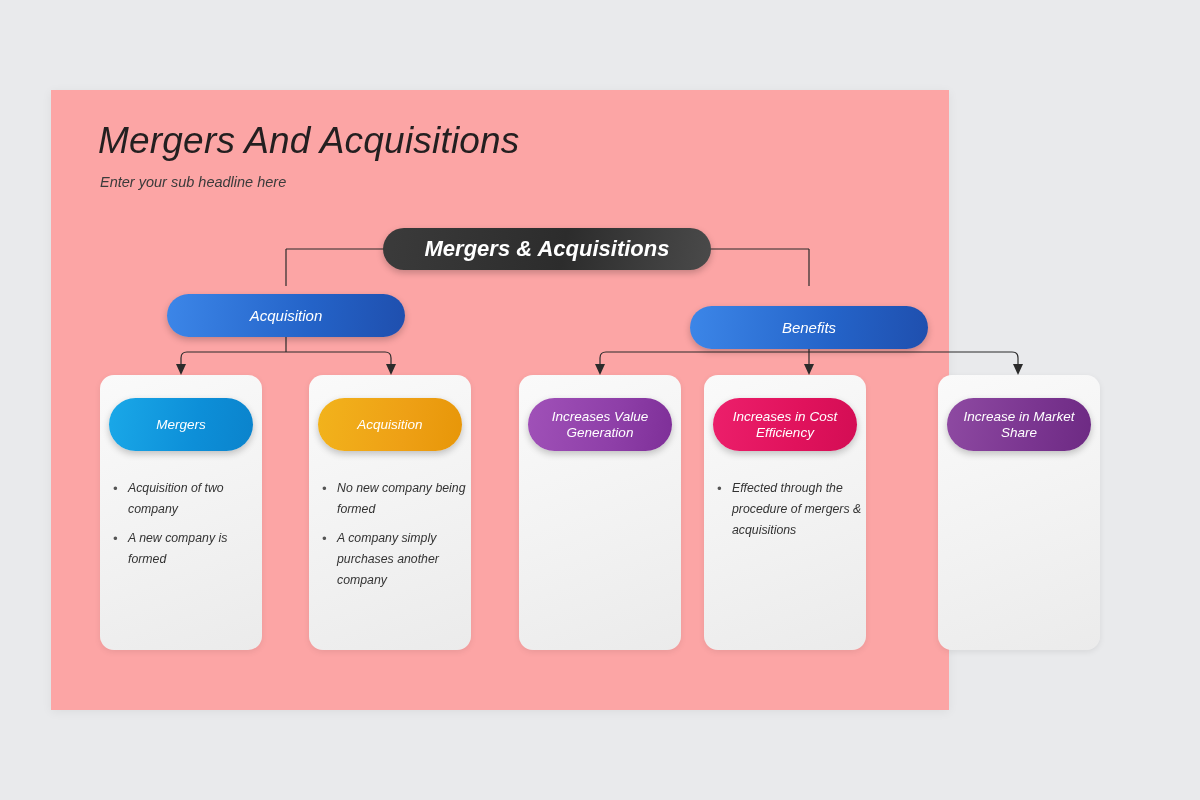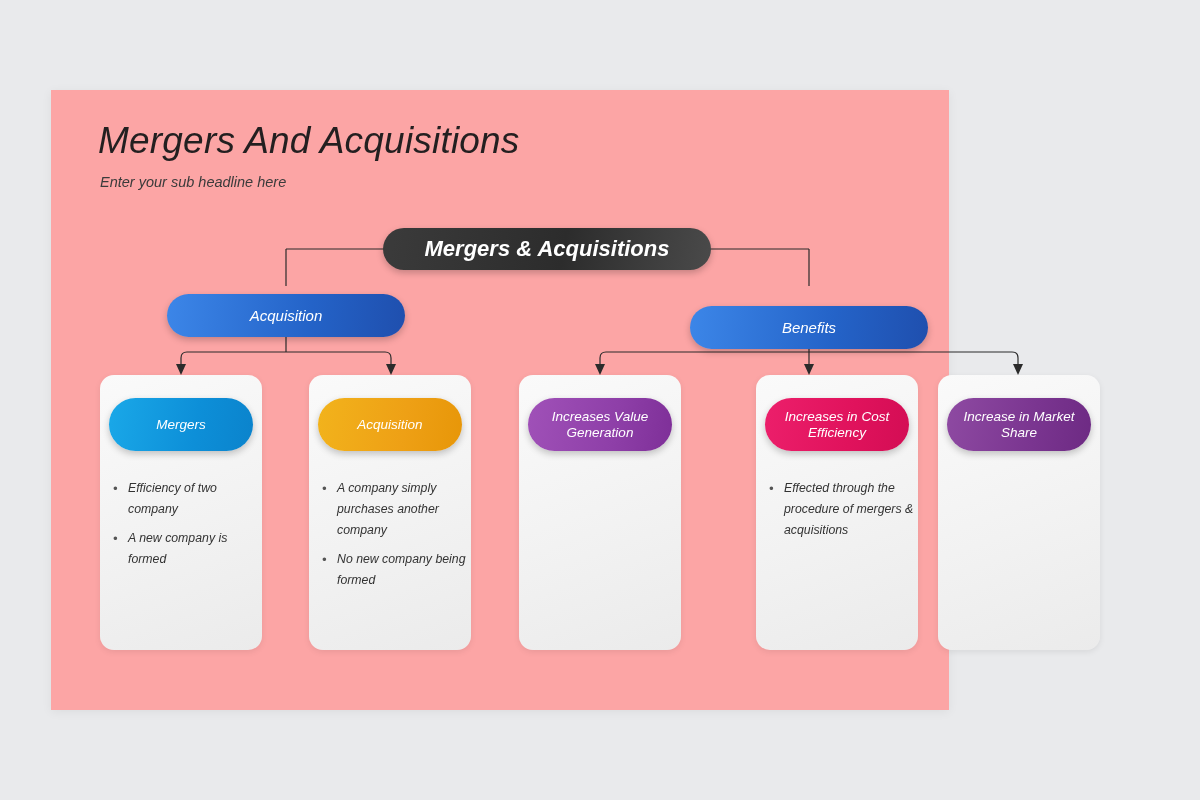--- a/index.html
+++ b/index.html
@@ -102,21 +102,21 @@
     top: 285px;
     width: 162px;
     height: 275px;
     border-radius: 14px;
     background: linear-gradient(160deg, #fafafa 0%, #f2f2f2 55%, #ebebeb 100%);
     box-shadow: 0 2px 6px rgba(0,0,0,0.08);
   }
   .card-0 { left: 49px;  }
   .card-1 { left: 258px; }
   .card-2 { left: 468px; }
-  .card-3 { left: 705px; }
+  .card-3 { left: 653px; }
   .card-4 { left: 887px; }
 
   .card-pill {
     position: absolute;
     left: 9px;
     top: 23px;
     width: 144px;
     height: 53px;
     border-radius: 26.5px;
     color: #ffffff;
@@ -196,30 +196,30 @@
     </svg>
 
     <div class="root-node">Mergers &amp; Acquisitions</div>
 
     <div class="branch-node branch-definitions">Acquisition</div>
     <div class="branch-node branch-benefits">Benefits</div>
 
     <div class="card card-0">
       <div class="card-pill pill-blue">Mergers</div>
       <ul class="bullets">
-        <li>Efficiency of two company</li>
+        <li>Acquisition of two company</li>
         <li>A new company is formed</li>
       </ul>
     </div>
 
     <div class="card card-1">
       <div class="card-pill pill-orange">Acquisition</div>
       <ul class="bullets">
+        <li>No new company being formed</li>
         <li>A company simply purchases another company</li>
-        <li>No new company being formed</li>
       </ul>
     </div>
 
     <div class="card card-2">
       <div class="card-pill pill-purple">Increases Value Generation</div>
     </div>
 
     <div class="card card-3">
       <div class="card-pill pill-pink">Increases in Cost Efficiency</div>
       <ul class="bullets">

